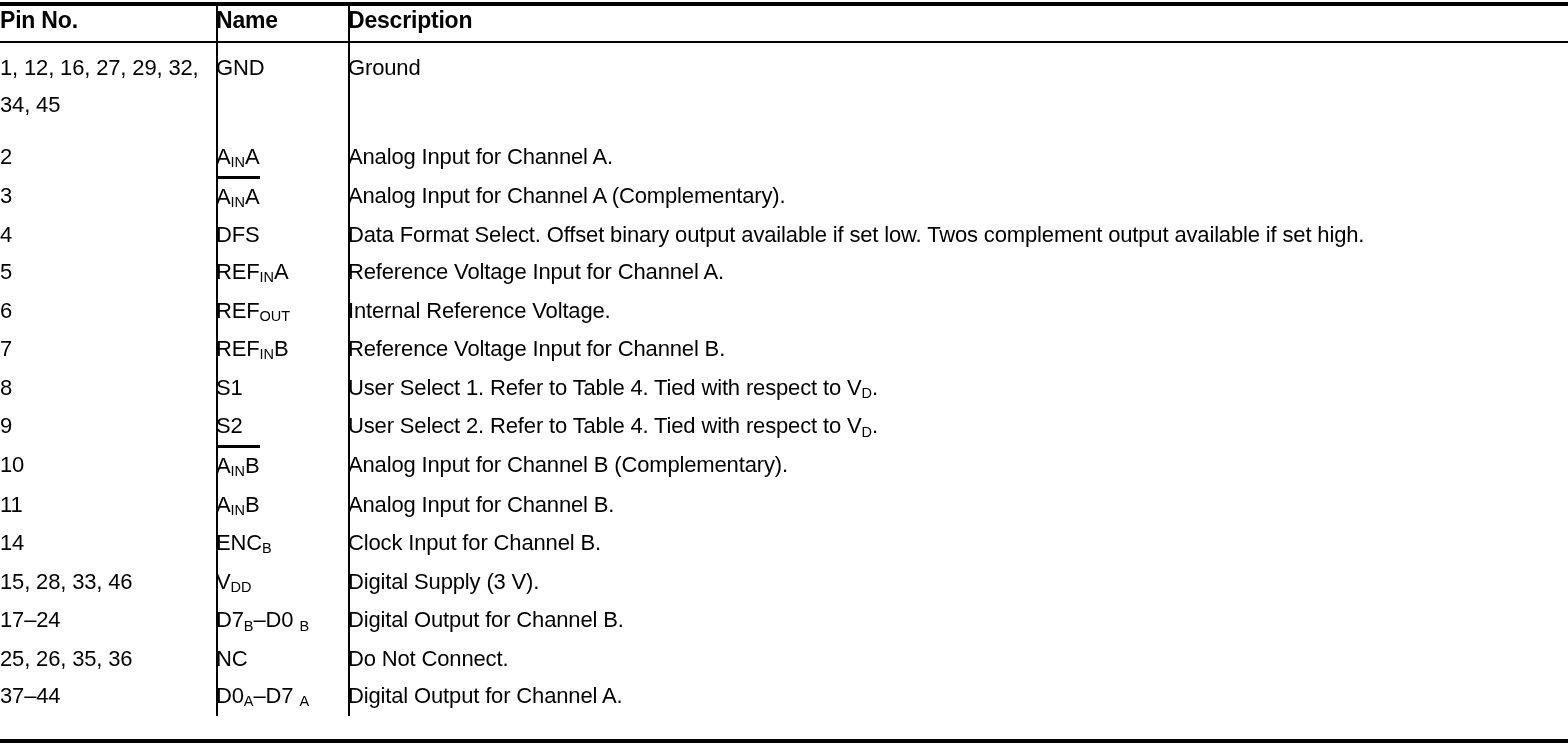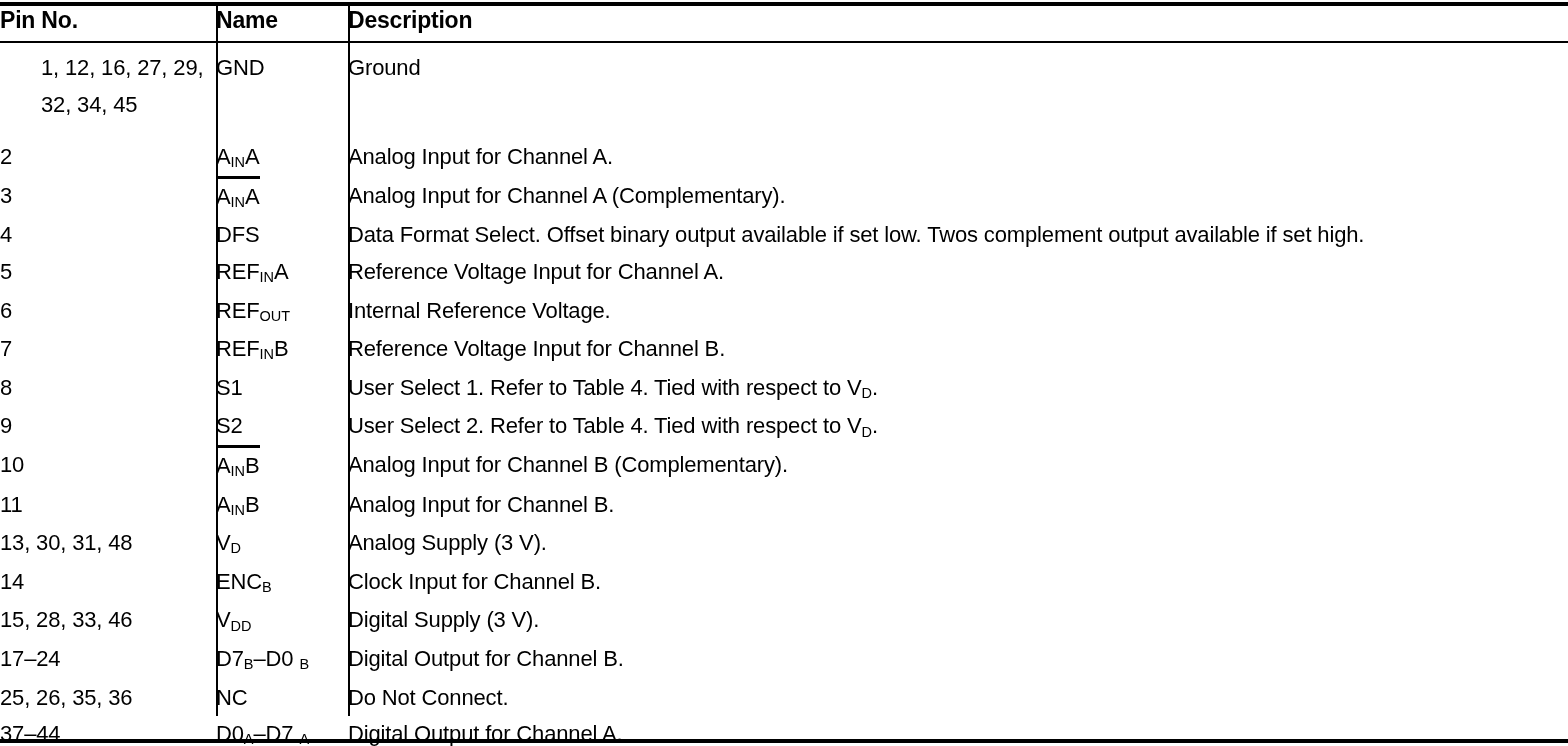--- a/index.html
+++ b/index.html
@@ -86,21 +86,21 @@
     line-height: 36.6px;
     letter-spacing: -0.15px;
     white-space: nowrap;
   }
   td.c-pin  { padding-left: 18px; }
   td.c-name { padding-left: 18px; }
   td.c-desc { padding-left: 18px; margin-top: 15px; }
 
   
   tr.row-first td.cell { padding-bottom: 16px; }
-  tr.row-first td.c-pin { white-space: normal; width: 216px; padding-left: 41px; }
+  tr.row-first td.c-pin { white-space: normal; width: 216px; }
 
   
   tr.row-first td.cell { padding-top: 9px; }
 
   sub.sub {
     font-size: 0.66em;
     vertical-align: baseline;
     position: relative;
     top: 0.22em;
     letter-spacing: 0;
@@ -195,25 +195,20 @@
           <td class="cell c-pin">10</td>
           <td class="cell c-name"><span class="ovl">A<sub class="sub">IN</sub>B</span></td>
           <td class="cell c-desc">Analog Input for Channel B (Complementary).</td>
         </tr>
         <tr>
           <td class="cell c-pin">11</td>
           <td class="cell c-name"><span>A<sub class="sub">IN</sub>B</span></td>
           <td class="cell c-desc">Analog Input for Channel B.</td>
         </tr>
         <tr>
-          <td class="cell c-pin">13, 30, 31, 48</td>
-          <td class="cell c-name"><span>V<sub class="sub">D</sub></span></td>
-          <td class="cell c-desc">Analog Supply (3 V).</td>
-        </tr>
-        <tr>
           <td class="cell c-pin">14</td>
           <td class="cell c-name"><span>ENC<sub class="sub">B</sub></span></td>
           <td class="cell c-desc">Clock Input for Channel B.</td>
         </tr>
         <tr>
           <td class="cell c-pin">15, 28, 33, 46</td>
           <td class="cell c-name"><span>V<sub class="sub">DD</sub></span></td>
           <td class="cell c-desc">Digital Supply (3 V).</td>
         </tr>
         <tr>

